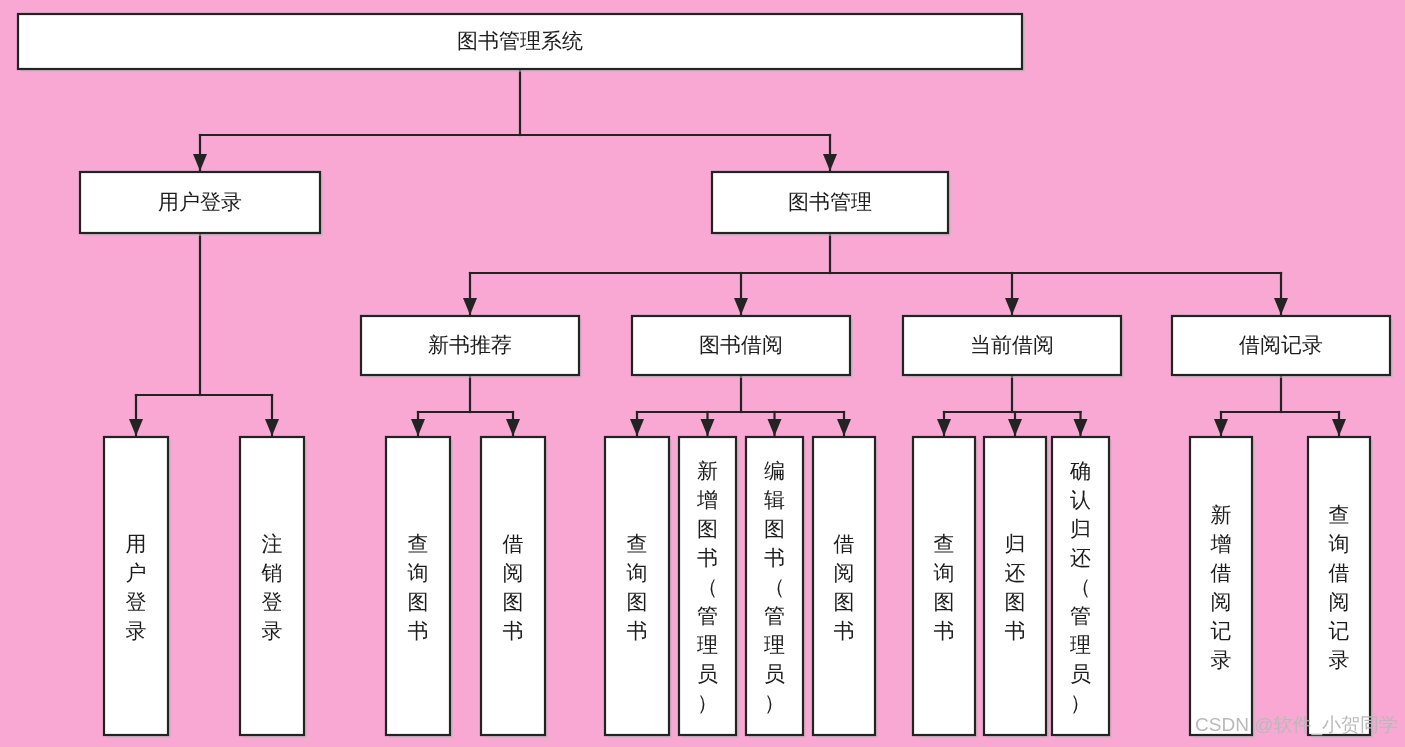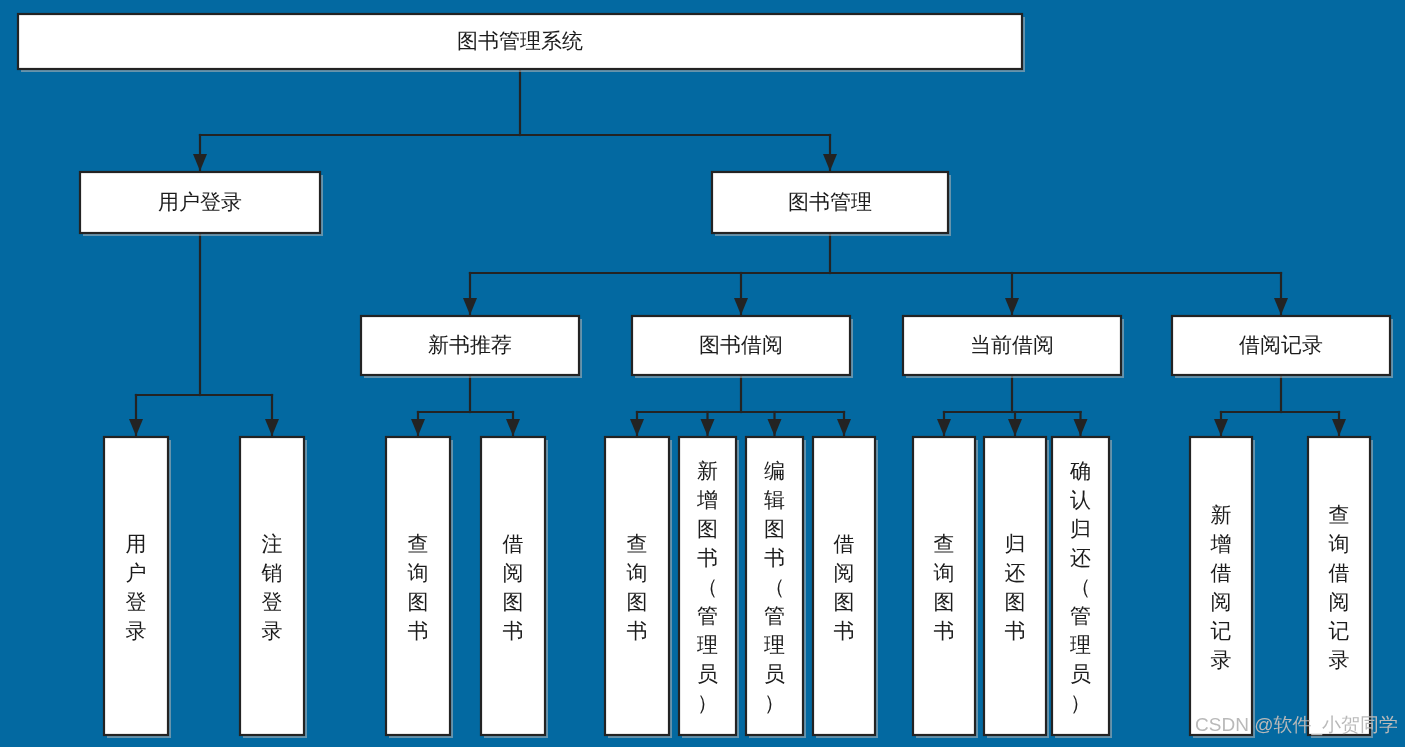--- a/index.html
+++ b/index.html
@@ -8,21 +8,21 @@
     padding: 0;
     background: #ffffff;
   }
   body {
     font-family: "Liberation Sans", "DejaVu Sans", sans-serif;
   }
   #diagram-root {
     position: relative;
     width: 1405px;
     height: 747px;
-    background: #0369a1;
+    background: #f9a8d4;
     overflow: hidden;
   }
   svg#tree-svg {
     position: absolute;
     left: 0;
     top: 0;
     width: 1405px;
     height: 747px;
     display: block;
   }

